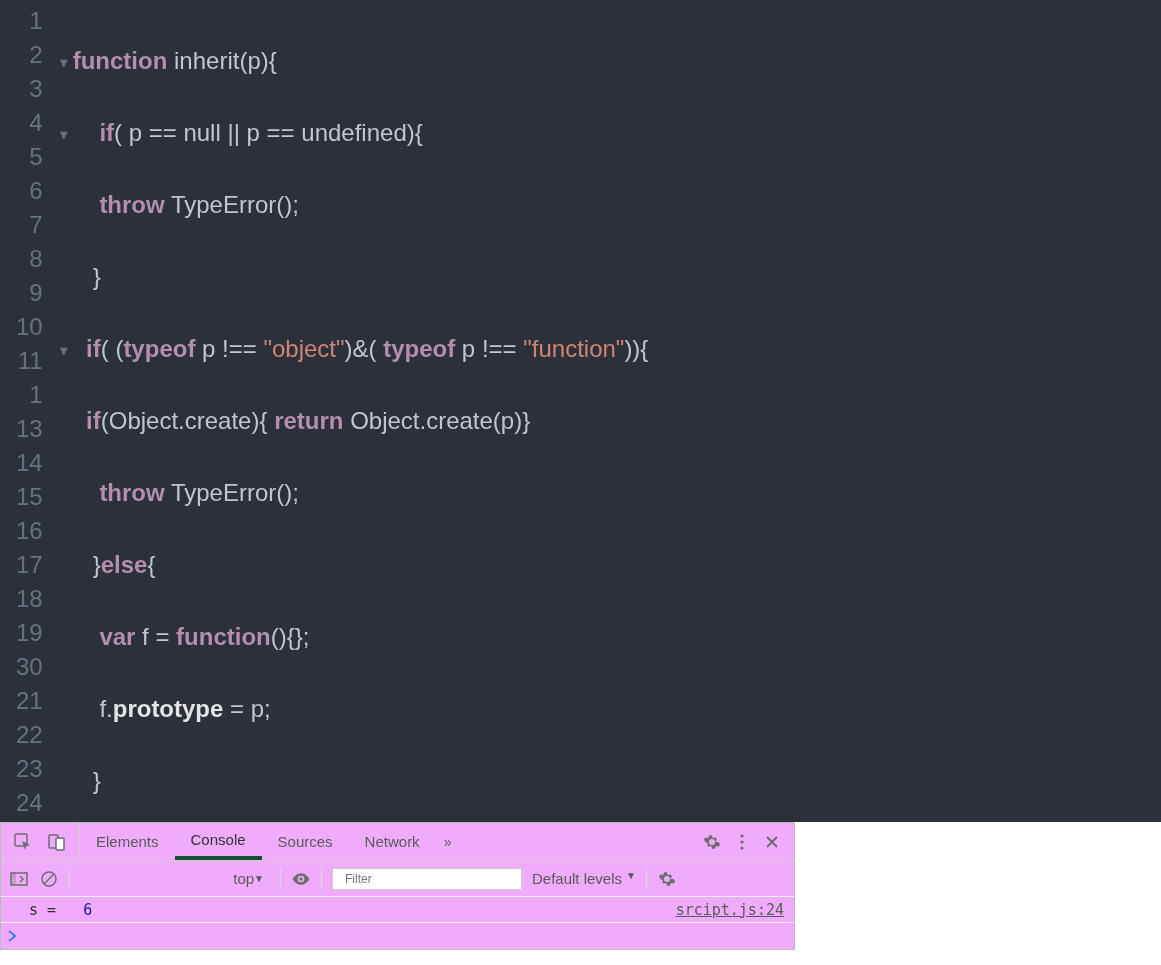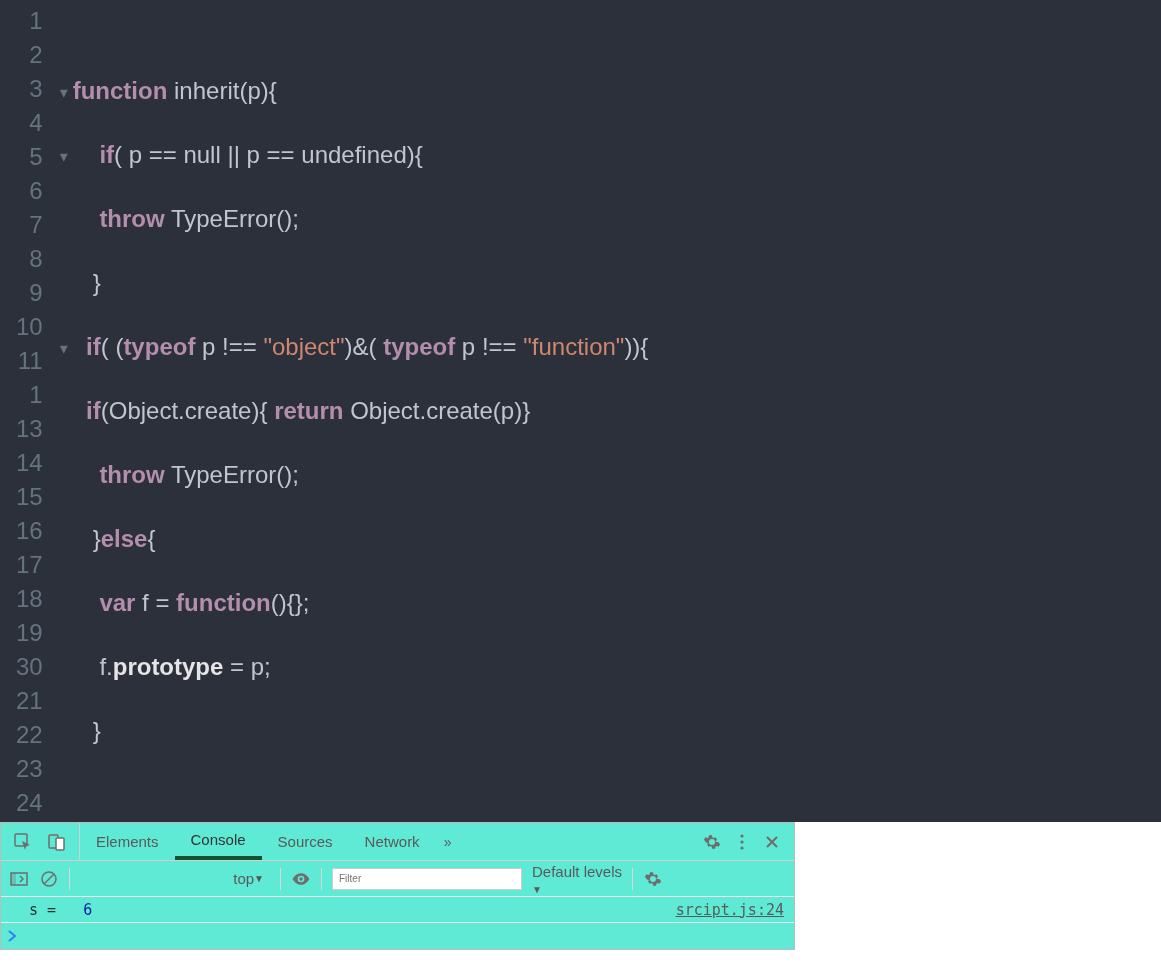--- a/index.html
+++ b/index.html
@@ -1,41 +1,41 @@
 <!DOCTYPE html>
 <html><head>
 <meta charset="utf-8">
 <style>
   * { margin:0; padding:0; box-sizing:border-box; }
   body { font-family: "Segoe UI", Verdana, sans-serif; background:#fff; width:1161px; }
   .editor { background:#2b303b; display:flex; height:822px; overflow:hidden; }
   .gutter { background:#2b303b; color:#65737e; text-align:right; padding:4px 10px 4px 16px; font-size:24px; line-height:34px; font-family:"Segoe UI",Verdana,sans-serif; user-select:none; }
   .gutter div { height:34px; }
-  .code { padding:4px 4px 4px 4px; font-size:24px; line-height:30px; font-family:"Segoe UI",Verdana,sans-serif; color:#c0c5ce; white-space:pre; position:relative;margin-top:42px; }
+  .code { padding:4px 4px 4px 4px; font-size:24px; line-height:38px; font-family:"Segoe UI",Verdana,sans-serif; color:#c0c5ce; white-space:pre; position:relative; }
   .code .line { height:34px; position:relative; }
   .fold { display:inline-block; width:14px; color:#65737e; font-size:16px; text-align:center; vertical-align:top; margin-right:2px; position:relative; top:2px;}
   .kw { color:#b48ead; font-weight:bold; }
   .id { color:#c0c5ce; }
   .str { color:#d08770; }
   .pun { color:#c0c5ce; }
   .prop { color:#e5e5e5; font-weight:bold; }
-  .devtools { border:1px solid #bbb; background:#5eead4; font-family:"Segoe UI",Arial,sans-serif; font-size:15px; color:#5a5a5a; }
+  .devtools { border:1px solid #bbb; background:#f0abfc; font-family:"Segoe UI",Arial,sans-serif; font-size:15px; color:#5a5a5a; }
   .dt-tabs { display:flex; align-items:center; height:38px; border-bottom:1px solid #d0d0d0; }
   .dt-left { display:flex; align-items:center; gap:14px; padding:0 12px; border-right:1px solid #d0d0d0; height:100%; }
   .icon-btn { width:20px; height:20px; display:flex; align-items:center; justify-content:center; color:#6e6e6e; cursor:pointer; }
   .tab { padding:0 16px; height:100%; display:flex; align-items:center; cursor:pointer; color:#5a5a5a; }
   .tab.active { color:#333; border-bottom:4px solid #14532d; font-weight:500; }
   .dt-right { margin-left:auto; display:flex; align-items:center; gap:10px; padding:0 12px; }
   .chev { font-size:14px; color:#5a5a5a; padding:0 8px; cursor:pointer; }
   .dt-toolbar { display:flex; align-items:center; height:36px; border-bottom:1px solid #eee; gap:10px; padding:0 8px; }
   .tb-sep { width:1px; height:22px; background:#d8d8d8; }
   .context-sel { display:flex; align-items:center; gap:0; min-width:190px; padding:0 6px 0 10px; justify-content:flex-end; cursor:pointer;}
   .context-sel .tri { font-size:10px; color:#555;}
-  .filter-inp { width:190px; height:22px; border:1px solid #ccc; padding:0 6px; font-size:10px; background:#fff; color:#777;}
-  .levels { display:flex; align-items:flex-start; gap:4px; cursor:pointer;flex-direction:column; }
+  .filter-inp { width:190px; height:22px; border:1px solid #ccc; padding:0 12px; font-size:12px; background:#fff; color:#777;}
+  .levels { display:flex; align-items:flex-start; gap:4px; cursor:pointer; }
   .console-body { font-family:Consolas,Menlo,monospace; font-size:15px; }
   .log-row { display:flex; height:26px; align-items:center; border-bottom:1px solid #eee; padding:0 10px;}
   .log-msg { color:#303030; white-space:pre; }
   .log-num { color:#1a1aa6; }
   .log-src { margin-left:auto; color:#5a5a5a; text-decoration:underline; cursor:pointer; font-family:Consolas,Menlo,monospace;}
   .prompt-row { display:flex; height:26px; align-items:center; padding:0 6px; color:#367cf1;}
   svg { display:block; }
 </style>
 </head>
 <body>

